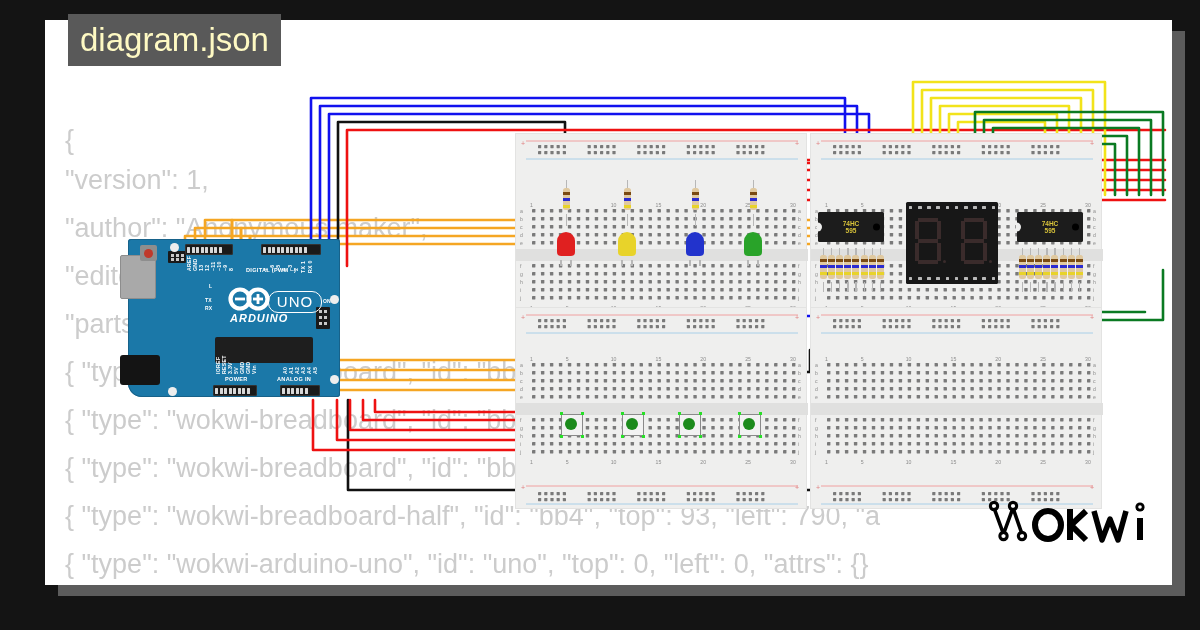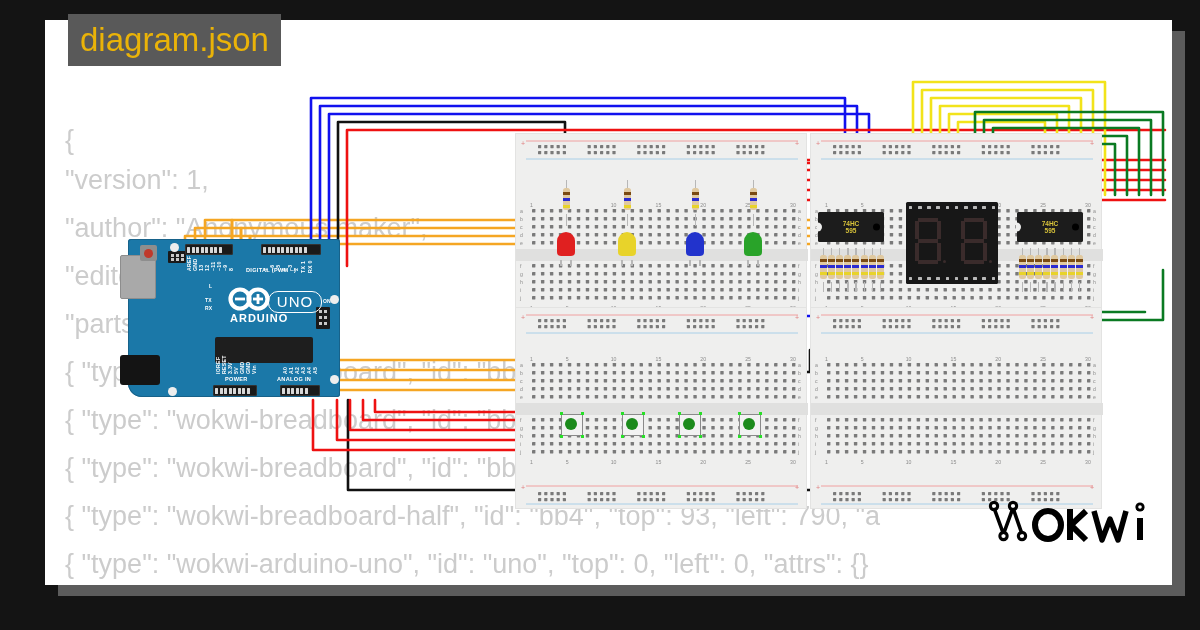--- a/index.html
+++ b/index.html
@@ -17,21 +17,21 @@
     background:#5c5c5c;
   }
   .sheet{
     position:absolute;left:45px;top:20px;width:1127px;height:565px;
     background:#ffffff;overflow:hidden;
   }
 
   
   .filename-chip{
     position:absolute;left:68px;top:14px;
-    background:#595959;color:#eab308;
+    background:#595959;color:#fef9c3;
     font-size:33px;line-height:52px;
     padding:0 12px;height:52px;
     letter-spacing:0px;
     z-index:40;
     white-space:nowrap;
   }
 
   
   .json-text{
     position:absolute;left:0;top:0;width:100%;height:100%;
@@ -74,21 +74,21 @@
     position:absolute;background:#1a1a1a;border-radius:2px;
     box-shadow:inset 0 0 0 1px #333;
   }
   .hdr .pinrow{display:flex;height:100%;align-items:center;padding:0 2px;gap:1.5px;}
   .hdr .pinrow i{display:block;width:3px;height:6px;background:#d8d8d8;border-radius:.5px;}
   .ard-chip{
     position:absolute;left:95px;top:102px;width:98px;height:26px;
     background:#1e1e1e;border-radius:2px;
   }
   .ard-logo-txt{
-    position:absolute;color:#fff;font-weight:bold;font-size:12px;letter-spacing:1px;
+    position:absolute;color:#fff;font-weight:bold;font-size:12px;letter-spacing:1px;font-style:italic;
   }
   .ard-uno-box{
     position:absolute;left:148px;top:56px;width:52px;height:20px;
     border:1.6px solid #fff;border-radius:10px;color:#fff;
     font-size:15px;text-align:center;line-height:19px;letter-spacing:1px;
   }
   .ard-inf{position:absolute;color:#fff;font-size:5px;letter-spacing:.2px;}
   .ard-vlabel{
     position:absolute;color:#fff;font-size:5.2px;font-weight:bold;
     writing-mode:vertical-rl;transform:rotate(180deg);letter-spacing:.3px;

